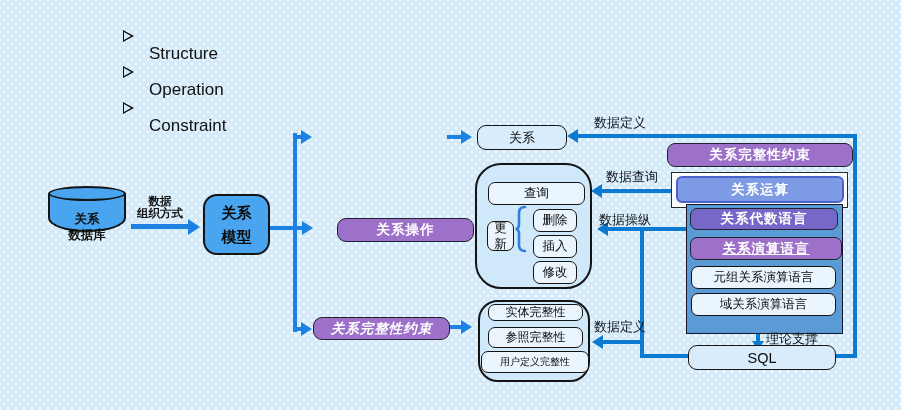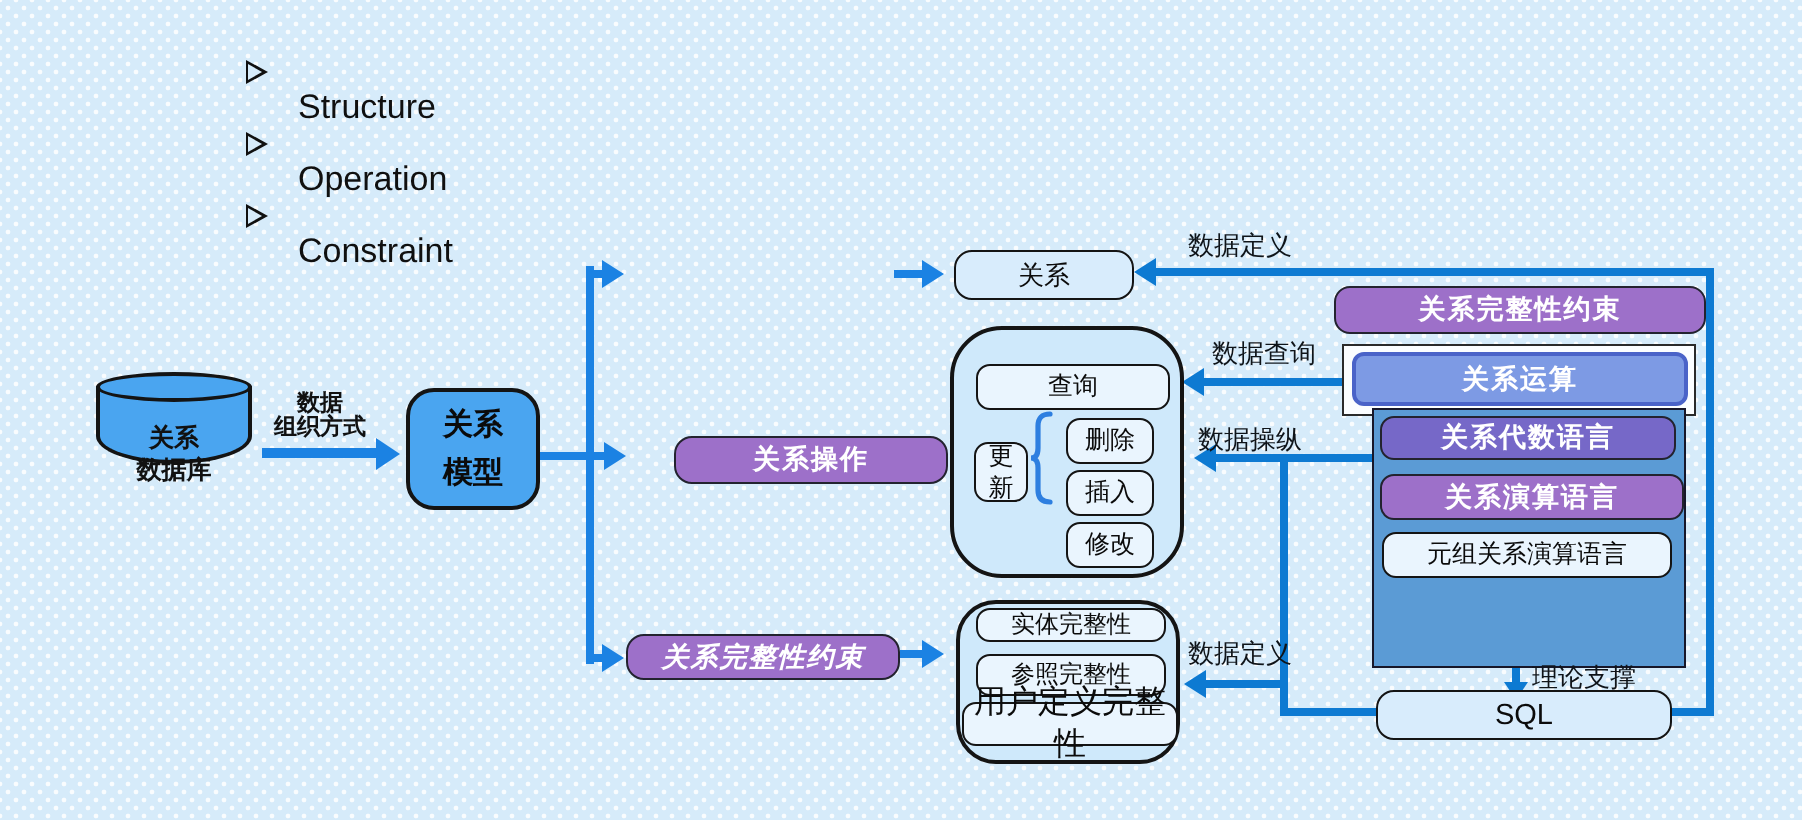--- a/index.html
+++ b/index.html
@@ -139,31 +139,32 @@
   <svg class="abs" style="left:514px;top:205px;" width="13" height="48" viewBox="0 0 13 48">
     <path d="M11 2 Q5 2 5 8 L5 19 Q5 24 1.5 24 Q5 24 5 29 L5 40 Q5 46 11 46" fill="none" stroke="#2e7fe0" stroke-width="2.6" stroke-linecap="round"></path>
   </svg>
   <div class="abs inbox ctr" style="left:533px;top:209px;width:44px;height:23px;">删除</div>
   <div class="abs inbox ctr" style="left:533px;top:235px;width:44px;height:23px;">插入</div>
   <div class="abs inbox ctr" style="left:533px;top:261px;width:44px;height:23px;">修改</div>
 
   <div class="abs cliteb" style="left:478px;top:300px;width:112px;height:82px;border-radius:20px;"></div>
   <div class="abs inbox ctr" style="left:488px;top:304px;width:95px;height:17px;font-size:12px;">实体完整性</div>
   <div class="abs inbox ctr" style="left:488px;top:327px;width:95px;height:21px;font-size:12px;">参照完整性</div>
-  <div class="abs inbox ctr" style="left:481px;top:351px;width:108px;height:22px;font-size:16px;">用户定义完整性</div>
+  <div class="abs inbox ctr" style="left:481px;top:351px;width:108px;height:22px;font-size:10px;">用户定义完整性</div>
 
   <div class="abs purple ctr" style="left:667px;top:143px;width:186px;height:24px;border-radius:8px;">关系完整性约束</div>
 
   <div class="abs whiterect" style="left:671px;top:172px;width:177px;height:36px;"></div>
   <div class="abs panelblue" style="left:686px;top:204px;width:157px;height:130px;"></div>
   <div class="abs periwinkle ctr" style="left:676px;top:176px;width:168px;height:27px;">关系运算</div>
 
   <div class="abs purple indigo ctr" style="left:690px;top:208px;width:148px;height:22px;border-radius:7px;">关系代数语言</div>
-  <div class="abs purple ctr" style="left:690px;top:237px;width:152px;height:23px;border-radius:7px;">关系演算语言</div>
+  <div class="abs purple ctr" style="left:690px;top:237px;width:152px;height:23px;border-radius:7px;text-decoration:underline;">关系演算语言</div>
   <div class="abs inbox ctr" style="left:691px;top:266px;width:145px;height:23px;text-align:center;">元组关系演算语言</div>
+  <div class="abs inbox ctr" style="left:691px;top:293px;width:145px;height:23px;">域关系演算语言</div>
 
   <div class="abs bnode ctr" style="left:688px;top:345px;width:148px;height:25px;font-size:14.5px;">SQL</div>
 
   <div class="elabel" style="left:594px;top:114px;">数据定义</div>
   <div class="elabel" style="left:606px;top:168px;">数据查询</div>
   <div class="elabel" style="left:599px;top:211px;">数据操纵</div>
   <div class="elabel" style="left:594px;top:318px;">数据定义</div>
   <div class="elabel" style="left:766px;top:330px;">理论支撑</div>
 
 </div>

